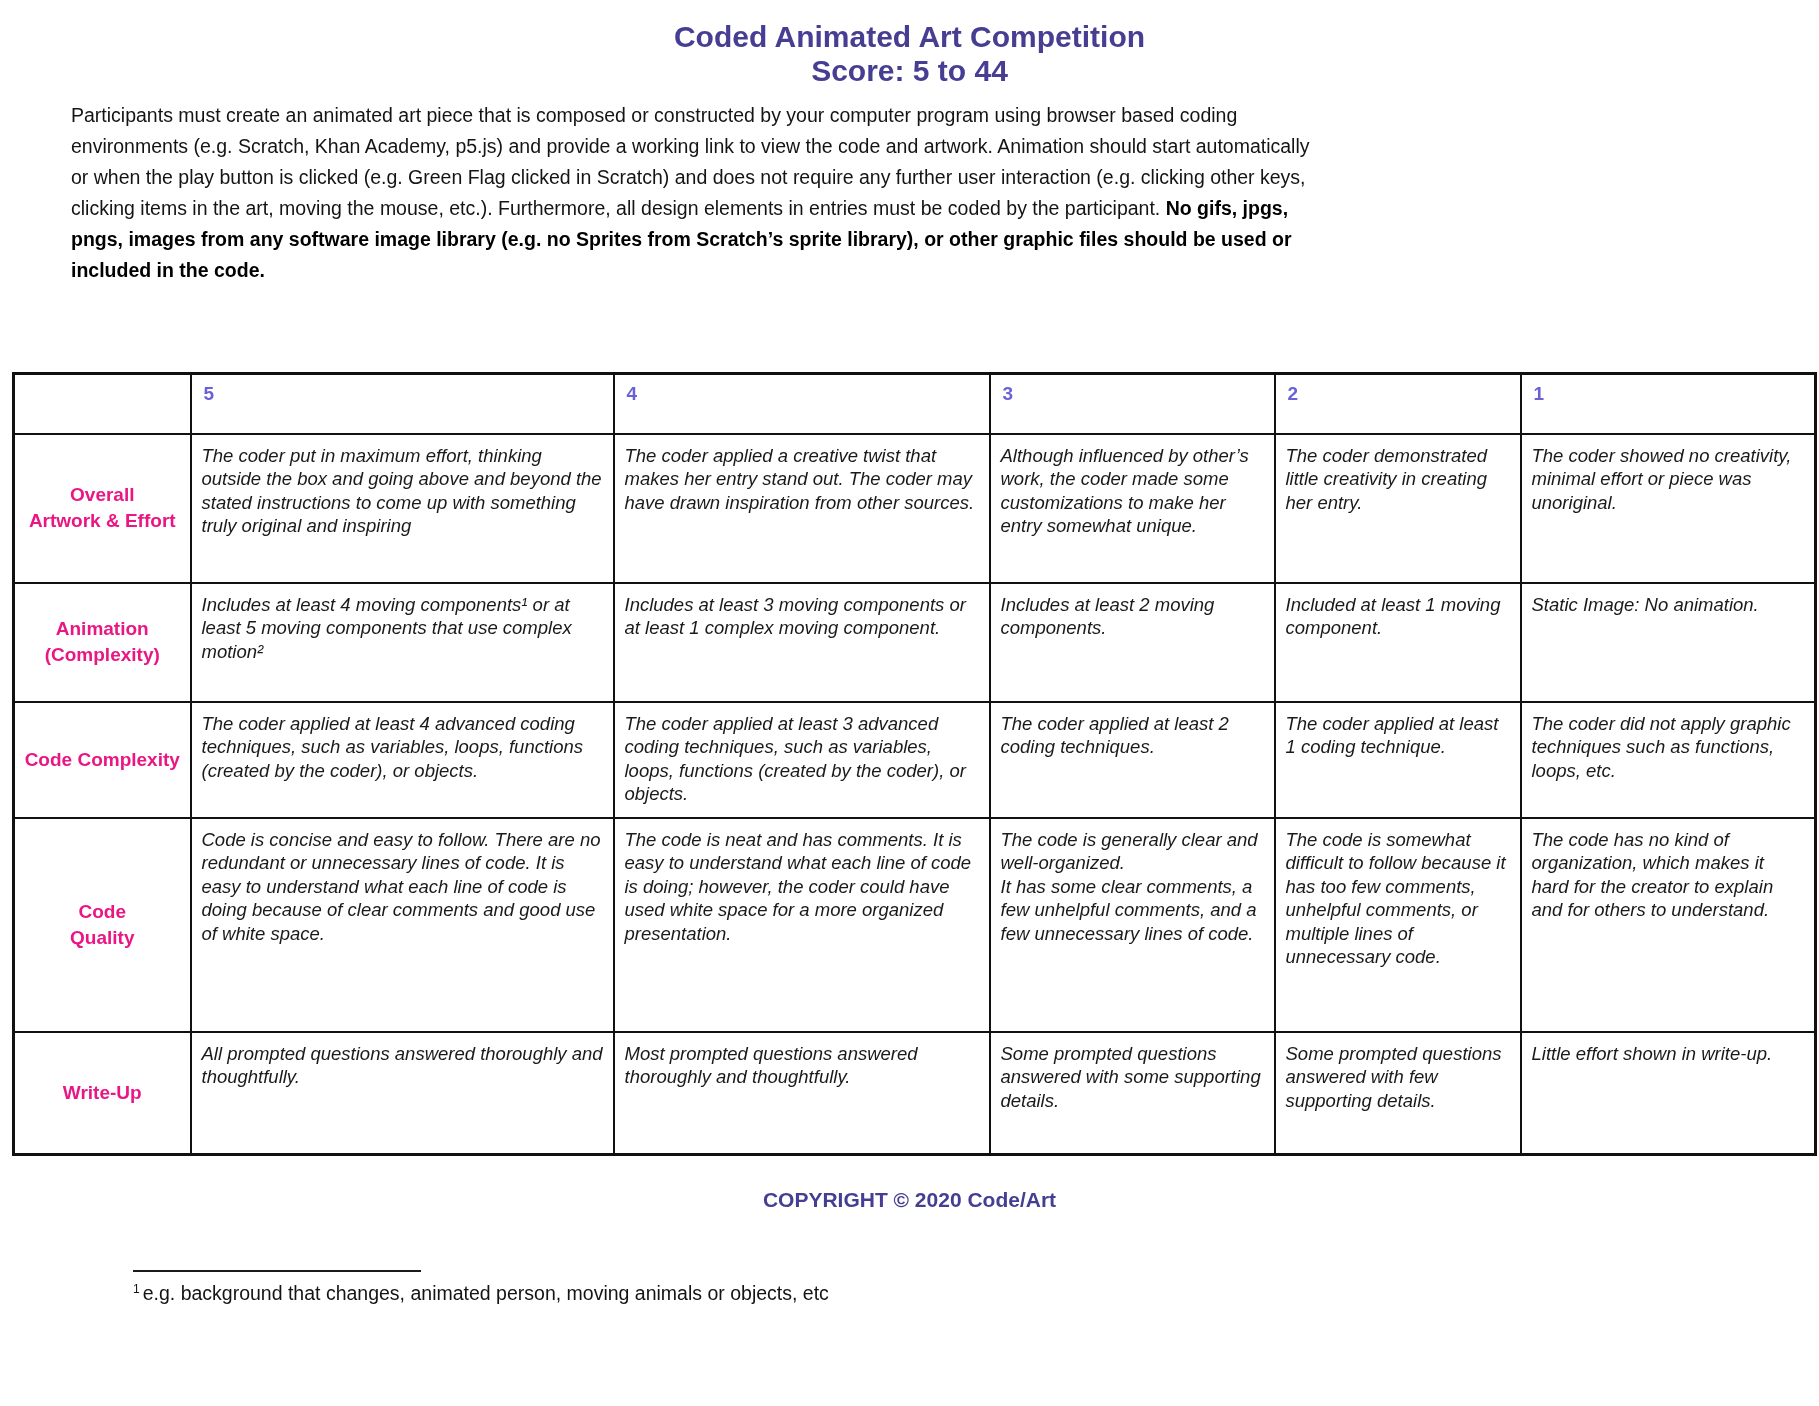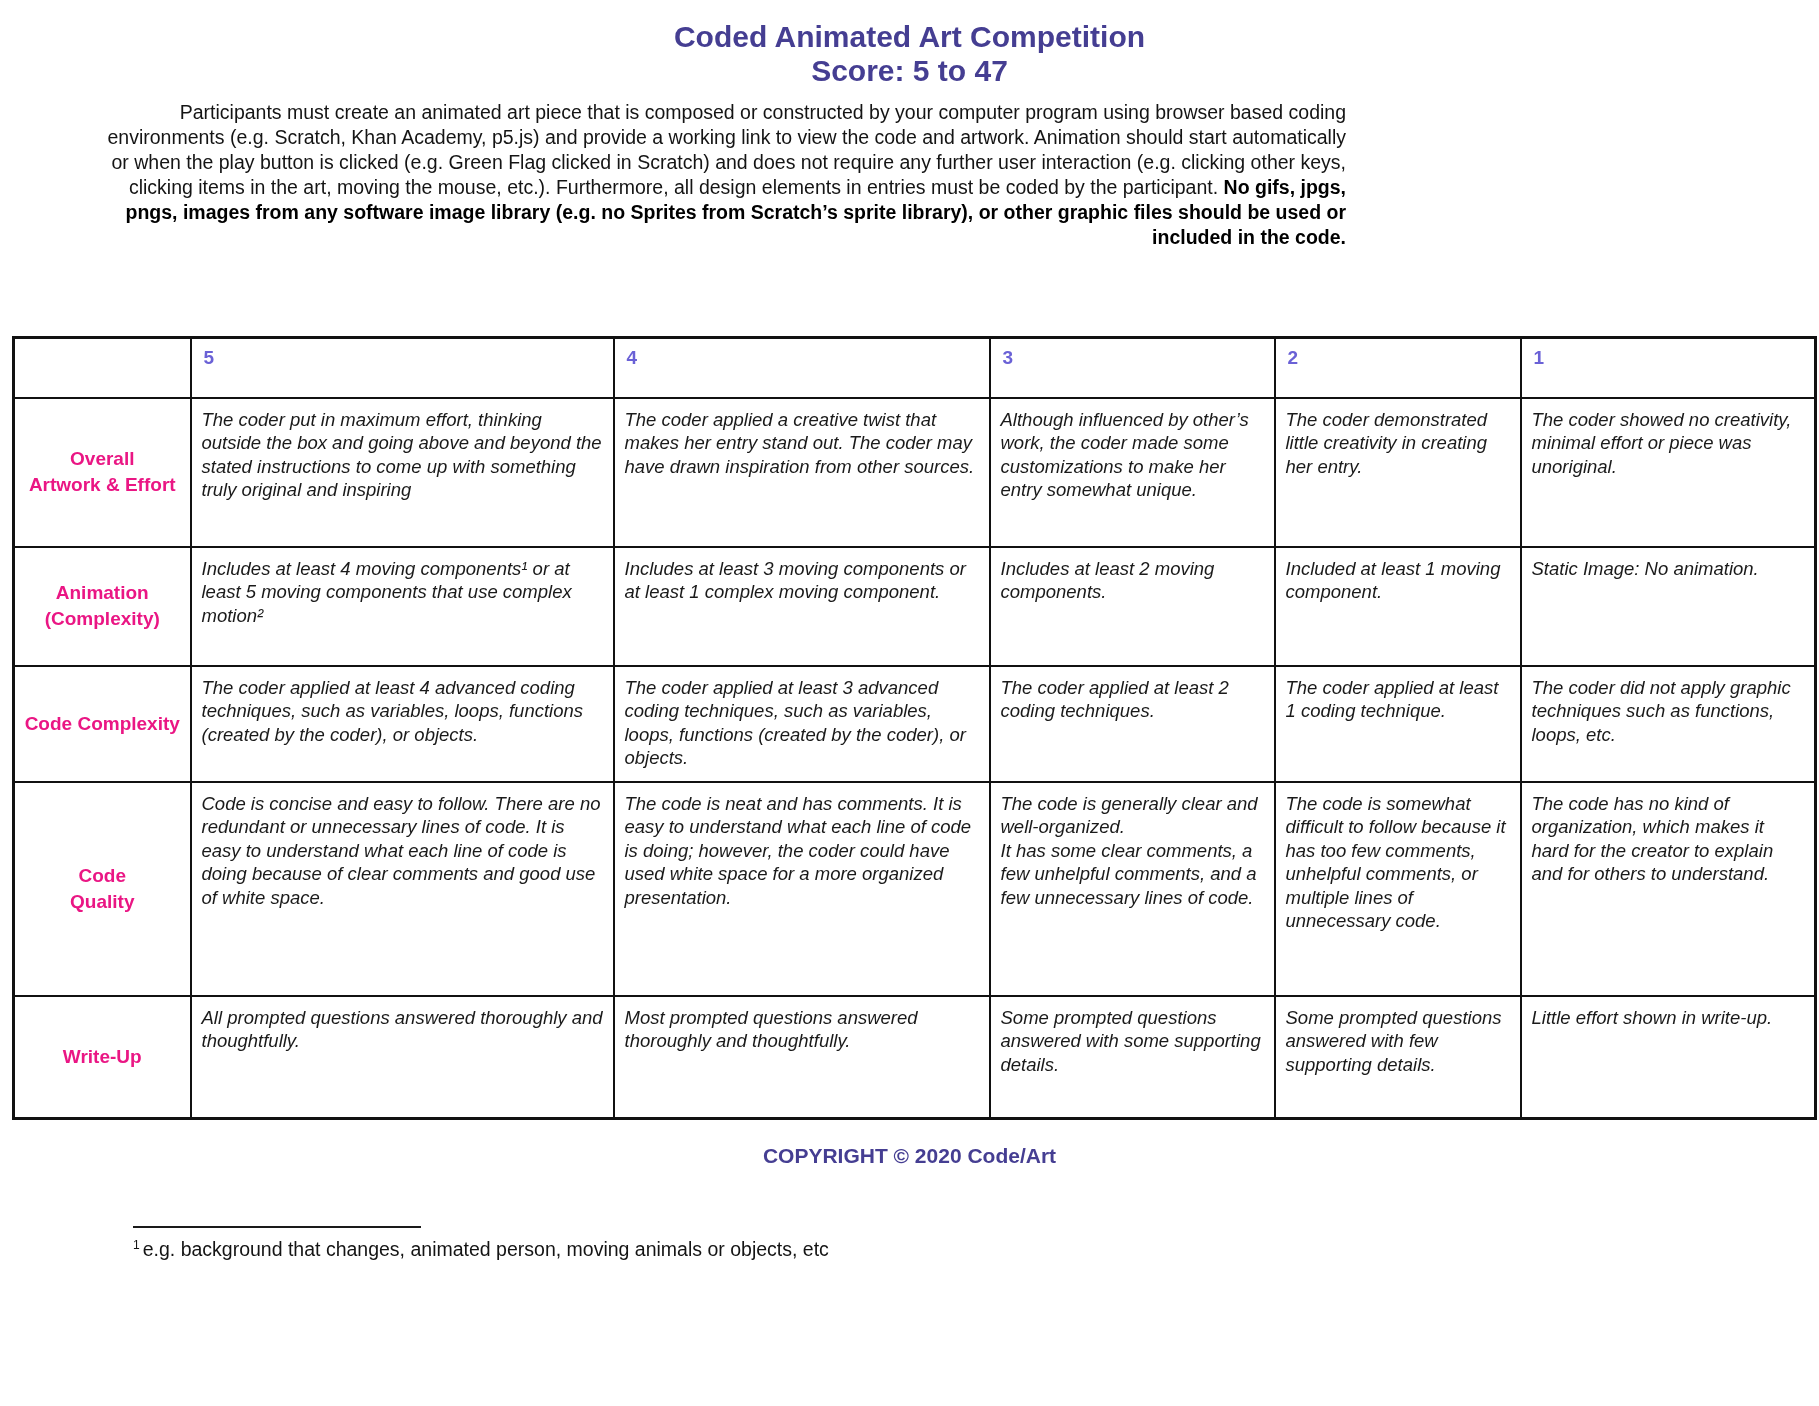--- a/index.html
+++ b/index.html
@@ -13,26 +13,25 @@
   }
   .title-block {
     margin-top: 20px;
     text-align: center;
     color: #453e92;
     font-weight: bold;
     font-size: 30px;
     line-height: 34px;
   }
   .intro {
-    margin: 12px 0 0 101px;
+    margin: 12px 0 0 71px;
     width: 1245px;
     font-size: 19.5px;
-    line-height: 25px;
+    line-height: 31px;
     color: #141414;
-    text-align: right;
   }
   .intro strong { font-weight: bold; color: #000000; }
   table.rubric {
     margin: 86px 0 0 12px;
     width: 1802px;
     border-collapse: collapse;
     table-layout: fixed;
     border: 3px solid #111111;
   }
   table.rubric th, table.rubric td {
@@ -65,21 +64,21 @@
     color: #1a1a1a;
     font-style: italic;
   }
   tr.rh  { height: 60px; }
   tr.r1  { height: 149px; }
   tr.r2  { height: 119px; }
   tr.r3  { height: 116px; }
   tr.r4  { height: 214px; }
   tr.r5  { height: 123px; }
   .copyright {
-    margin-top: 24px;
+    margin-top: 32px;
     text-align: center;
     color: #453e92;
     font-weight: bold;
     font-size: 21px;
   }
   .footnote-divider {
     margin: 58px 0 0 133px;
     width: 288px;
     height: 0;
     border-top: 2px solid #1a1a1a;
@@ -95,21 +94,21 @@
     vertical-align: super;
     line-height: 0;
     margin-right: 3px;
   }
 </style>
 </head>
 <body>
 
 <div class="title-block">
   <div>Coded Animated Art Competition</div>
-  <div>Score: 5 to 47</div>
+  <div>Score: 5 to 44</div>
 </div>
 
 <p class="intro"><span>Participants must create an animated art piece that is composed or constructed by your computer program using browser based coding environments (e.g. Scratch, Khan Academy, p5.js) and provide a working link to view the code and artwork. Animation should start automatically or when the play button is clicked (e.g. Green Flag clicked in Scratch) and does not require any further user interaction (e.g. clicking other keys, clicking items in the art, moving the mouse, etc.). Furthermore, all design elements in entries must be coded by the participant. </span><strong>No gifs, jpgs, pngs, images from any software image library (e.g. no Sprites from Scratch’s sprite library), or other graphic files should be used or included in the code.</strong></p>
 
 <table class="rubric">
   <colgroup>
     <col style="width:177px">
       <col style="width:423px">
       <col style="width:376px">
     <col style="width:285px">

